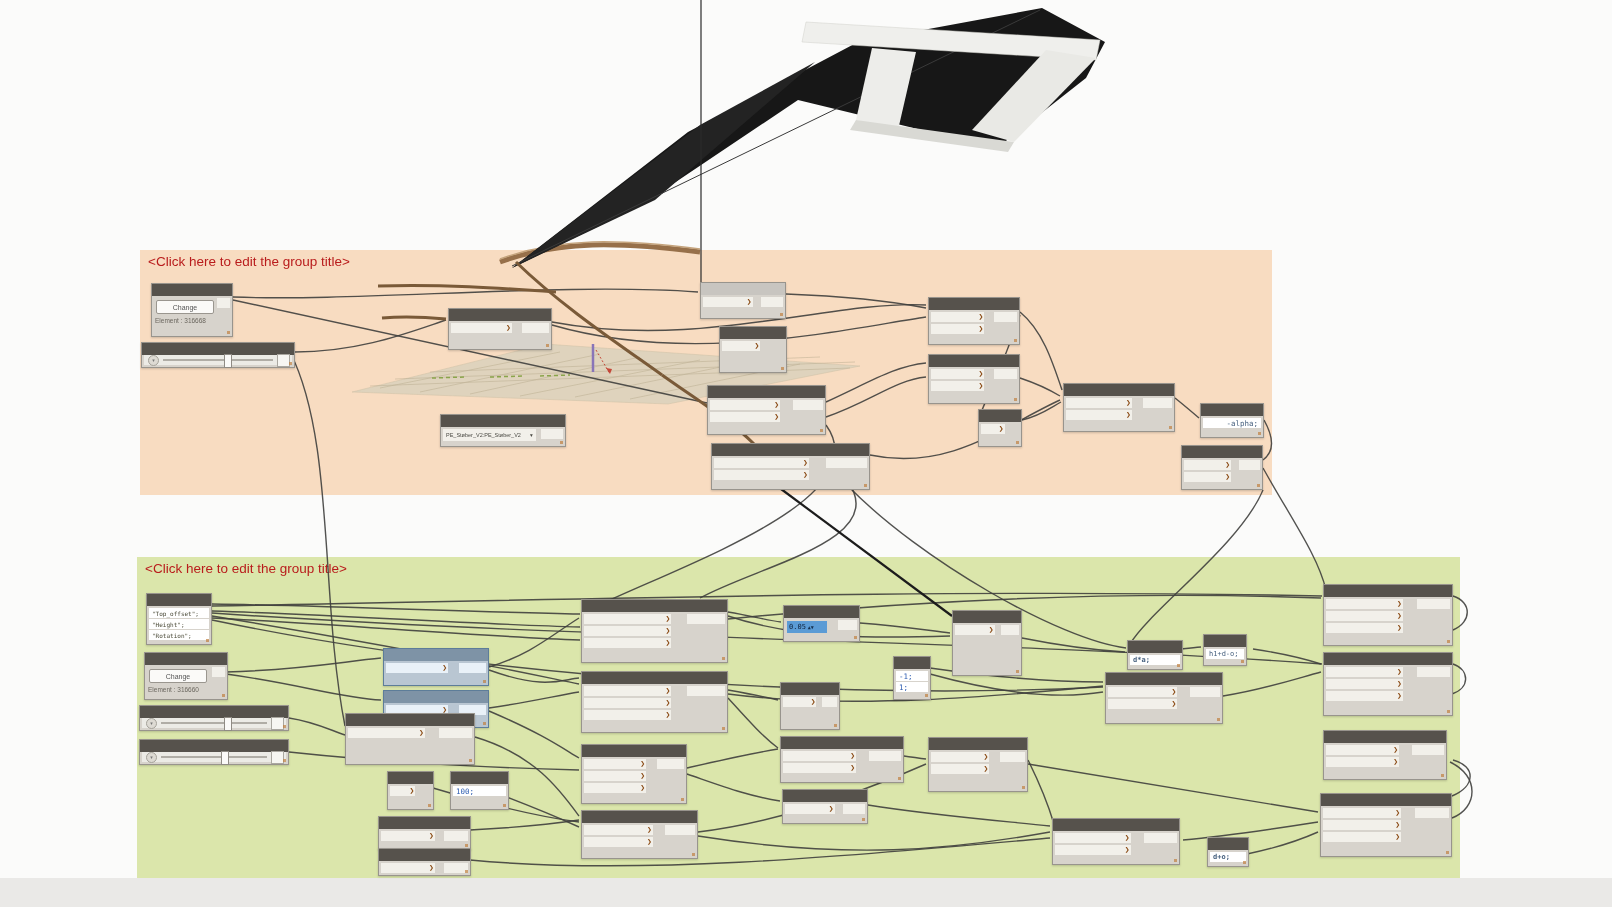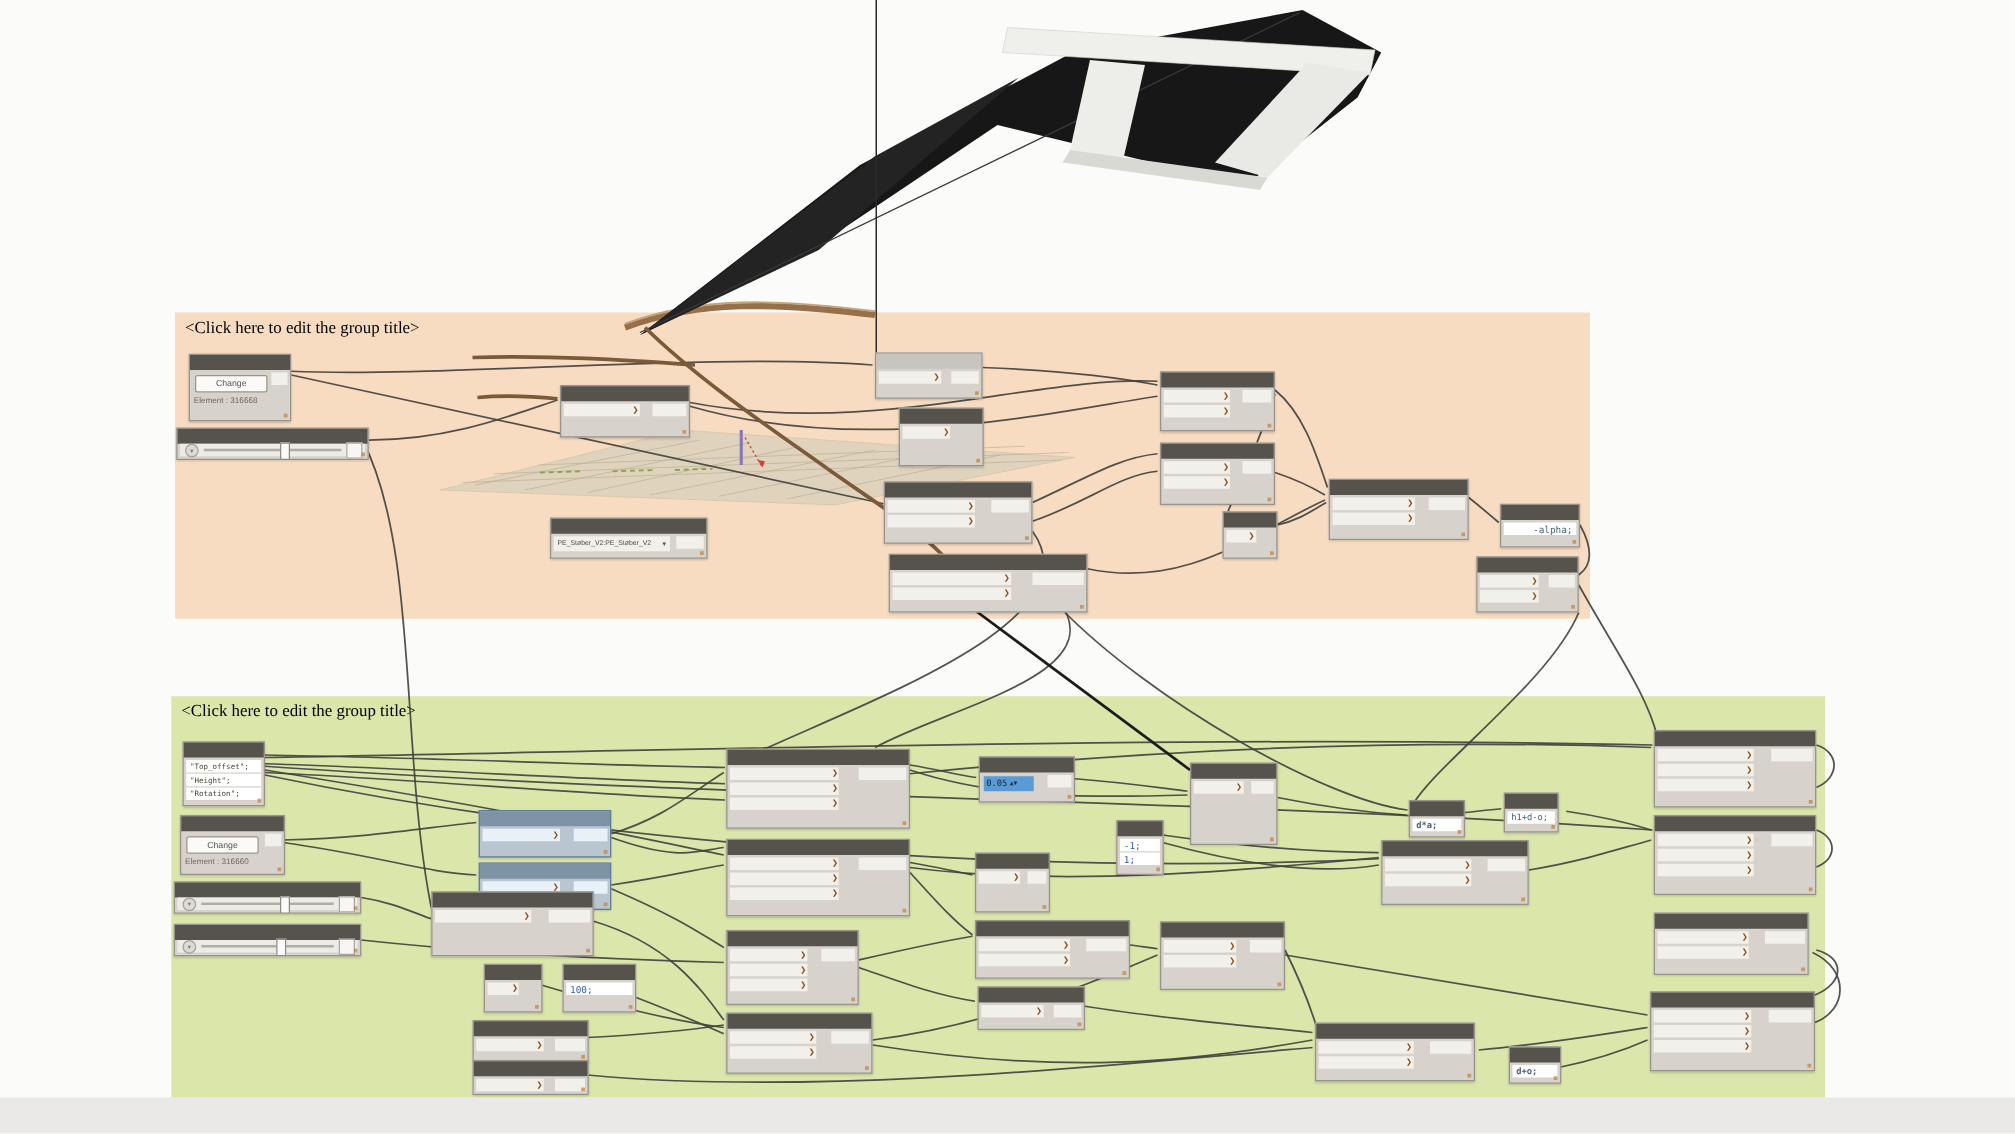--- a/index.html
+++ b/index.html
@@ -4,21 +4,21 @@
 <style>
   html,body{margin:0;padding:0;background:#fbfbfa;}
   #canvas{position:relative;width:1612px;height:907px;overflow:hidden;
           font-family:"Liberation Sans",sans-serif;background:#fbfbfa;}
   #groups-layer,#nodes-layer{position:absolute;left:0;top:0;width:100%;height:100%;}
   #groups-layer{z-index:1;} 
   #art{position:absolute;left:0;top:0;z-index:2;}
   #wires{position:absolute;left:0;top:0;z-index:3;}
   #nodes-layer{z-index:4;}
   .group{position:absolute;}
-  .group-title{position:absolute;font-size:13.5px;color:#000000;white-space:nowrap;cursor:text;font-family:Liberation Serif, serif;}
+  .group-title{position:absolute;font-size:13.5px;color:#b91c1c;white-space:nowrap;cursor:text;}
   .bottomband{position:absolute;left:0;top:878px;width:1612px;height:29px;background:#eae9e7;}
   
   .node{position:absolute;background:#d7d3cc;border:1px solid #98948d;box-sizing:border-box;
         box-shadow:0 1px 2px rgba(0,0,0,.18);}
   .node .hd{position:absolute;left:0;top:0;right:0;height:12px;background:#56524c;}
   .node.light .hd{background:#c8c5c0;}
   .node.sel{background:#b9c6d2;border-color:#5d7d99;}
   .node.sel .hd{background:#7e93a6;}
   .rows{position:absolute;left:2px;top:14px;right:2px;}
   .row{height:10px;margin-bottom:2px;background:#f2f0ea;width:62%;
@@ -455,21 +455,21 @@
       <div class="node" style="left: 952px; top: 610px; width: 70px; height: 66px;">
         <div class="hd"></div>
         <div class="rows">
           <div class="row">
             <span class="chev">❯</span>
           </div>
         </div>
         <div class="outbox"></div>
         <div class="corner"></div>
       </div>
-      <div class="node" style="left: 1127px; top: 640px; width: 45px; height: 30px; font-weight: bold;">
+      <div class="node" style="left: 1127px; top: 640px; width: 56px; height: 30px; font-weight: bold;">
         <div class="hd"></div>
         <div class="rows" style="left: 2px; right: 2px;">
           <div class="codeline" style="font-size: 7px; color: rgb(71, 97, 127); width: auto;">d*a;</div>
         </div>
         <div class="corner"></div>
       </div>
       <div class="node" style="left: 1203px; top: 634px; width: 44px; height: 32px;">
         <div class="hd"></div>
         <div class="rows" style="left: 2px; right: 2px;">
           <div class="codeline" style="font-size: 7px; color: rgb(71, 97, 127); width: auto;">h1+d-o;</div>

